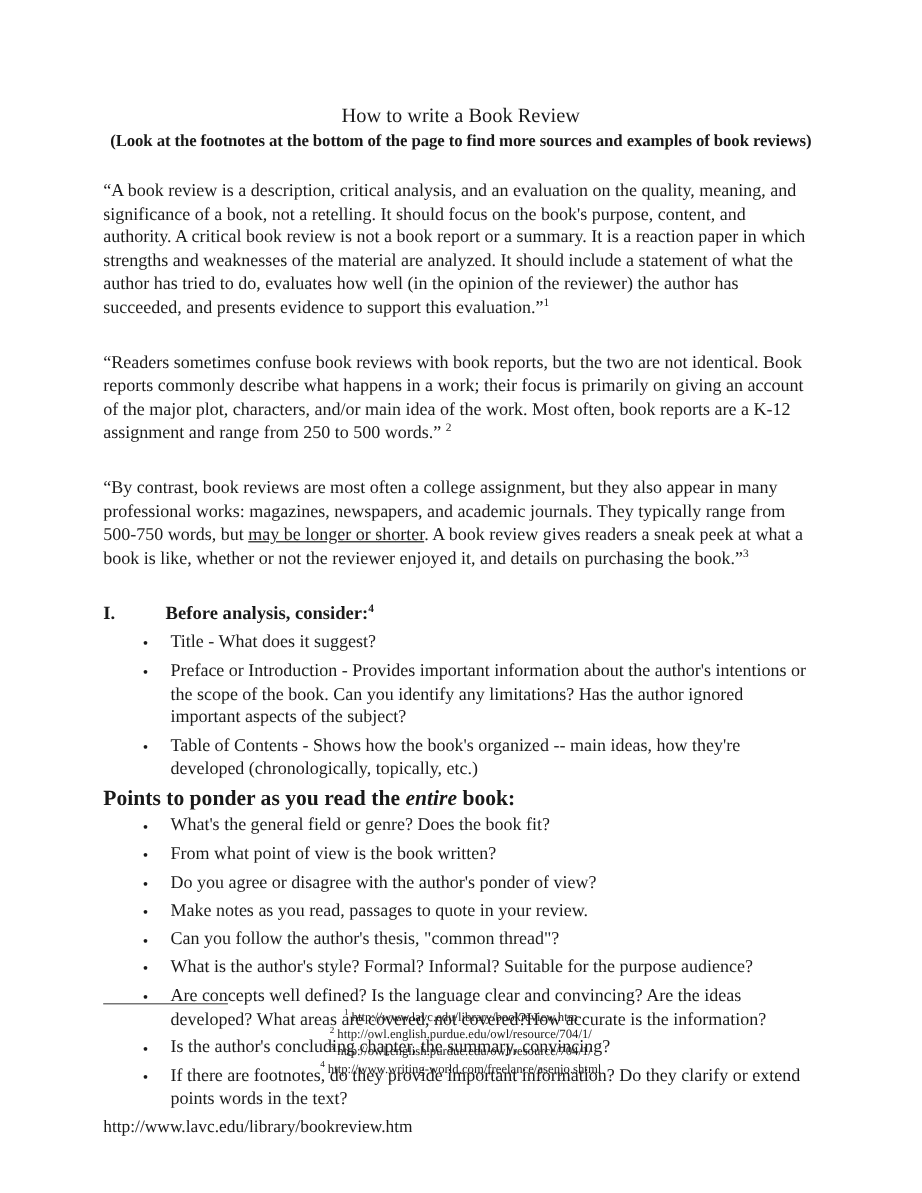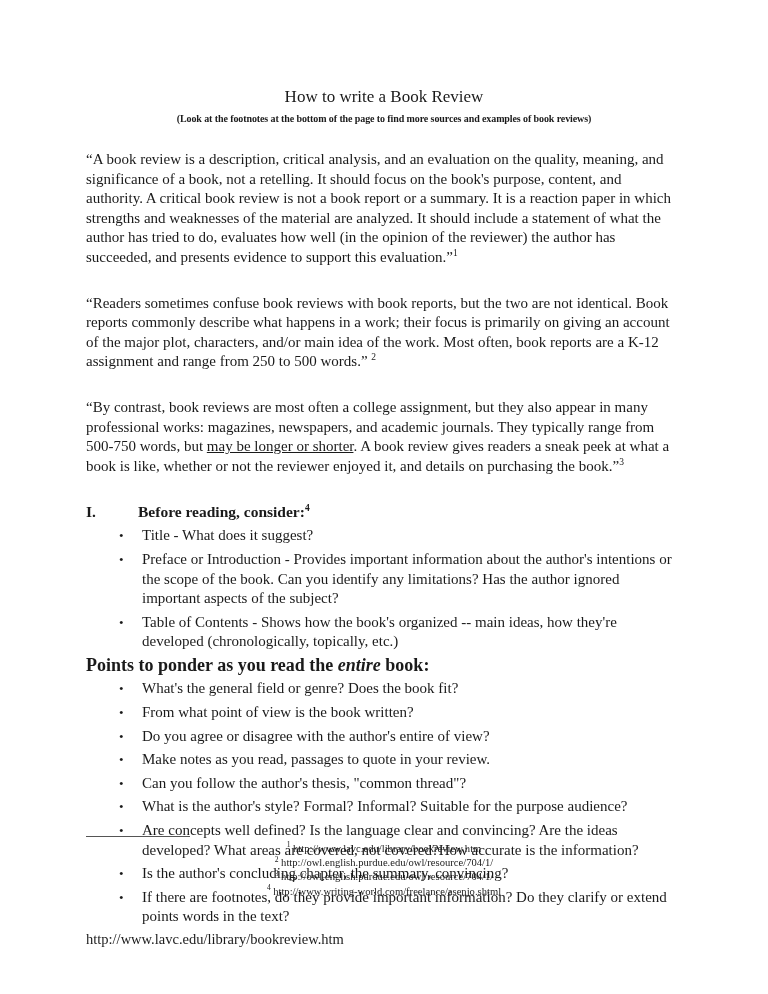--- a/index.html
+++ b/index.html
@@ -32,21 +32,21 @@
 
   
   .doc-title {
     font-size: 17px;
     line-height: 22px;
     text-align: center;
     font-weight: normal;
     margin: 0;
   }
   .doc-subtitle {
-    font-size: 10px;
+    font-size: 14px;
     line-height: 18px;
     font-weight: bold;
     text-align: center;
     margin: 2px 0 0 0;
     letter-spacing: -0.1px;
   }
 
   
   p.body {
     font-size: 15px;
@@ -159,35 +159,35 @@
     <div class="doc-subtitle">(Look at the footnotes at the bottom of the page to find more sources and examples of book reviews)</div>
 
     <p class="body first"><span>“A book review is a description, critical analysis, and an evaluation on the quality, meaning, and significance of a book, not a retelling. It should focus on the book's purpose, content, and authority. A critical book review is not a book report or a summary. It is a reaction paper in which strengths and weaknesses of the material are analyzed. It should include a statement of what the author has tried to do, evaluates how well (in the opinion of the reviewer) the author has succeeded, and presents evidence to support this evaluation.”</span><sup>1</sup></p>
 
     <p class="body"><span>“Readers sometimes confuse book reviews with book reports, but the two are not identical. Book reports commonly describe what happens in a work; their focus is primarily on giving an account of the major plot, characters, and/or main idea of the work. Most often, book reports are a K-12 assignment and range from 250 to 500 words.” </span><sup>2</sup></p>
 
     <p class="body"><span>“By contrast, book reviews are most often a college assignment, but they also appear in many professional works: magazines, newspapers, and academic journals. They typically range from 500-750 words, but </span><span class="u">may be longer or shorter</span><span>. A book review gives readers a sneak peek at what a book is like, whether or not the reviewer enjoyed it, and details on purchasing the book.”</span><sup>3</sup></p>
 
     <div class="section-head">
       <span class="section-num">I.</span>
-      <span class="section-title"><span>Before reading, consider:</span><sup>4</sup></span>
+      <span class="section-title"><span>Before analysis, consider:</span><sup>4</sup></span>
     </div>
 
     <ul class="bullets">
       <li>Title - What does it suggest?</li>
       <li>Preface or Introduction - Provides important information about the author's intentions or the scope of the book. Can you identify any limitations? Has the author ignored important aspects of the subject?</li>
       <li>Table of Contents - Shows how the book's organized -- main ideas, how they're developed (chronologically, topically, etc.)</li>
     </ul>
 
     <div class="ponder-line"><span>Points to ponder as you read the </span><span class="it">entire</span><span> book:</span></div>
 
     <ul class="bullets">
       <li>What's the general field or genre? Does the book fit?</li>
       <li>From what point of view is the book written?</li>
-      <li>Do you agree or disagree with the author's entire of view?</li>
+      <li>Do you agree or disagree with the author's ponder of view?</li>
       <li>Make notes as you read, passages to quote in your review.</li>
       <li>Can you follow the author's thesis, "common thread"?</li>
       <li>What is the author's style? Formal? Informal? Suitable for the purpose audience?</li>
       <li>Are concepts well defined? Is the language clear and convincing? Are the ideas developed? What areas are covered, not covered?How accurate is the information?</li>
       <li>Is the author's concluding chapter, the summary, convincing?</li>
       <li>If there are footnotes, do they provide important information? Do they clarify or extend points words in the text?</li>
     </ul>
 
   </div>
 

